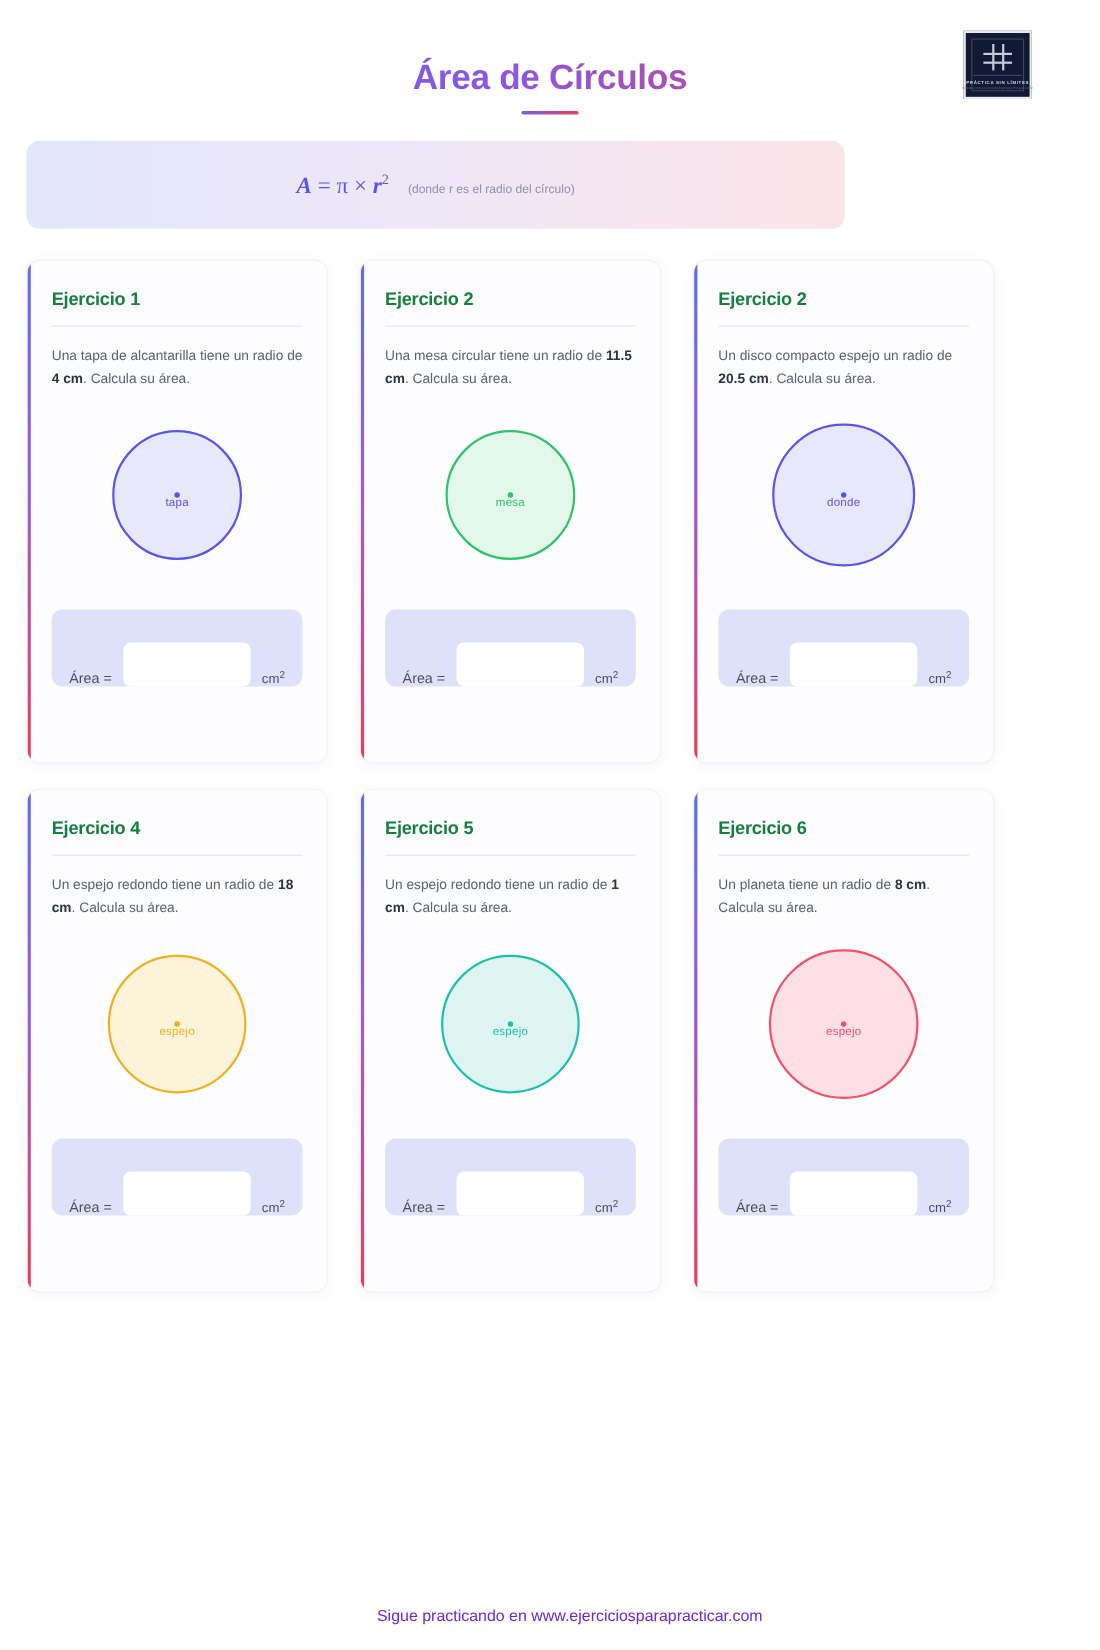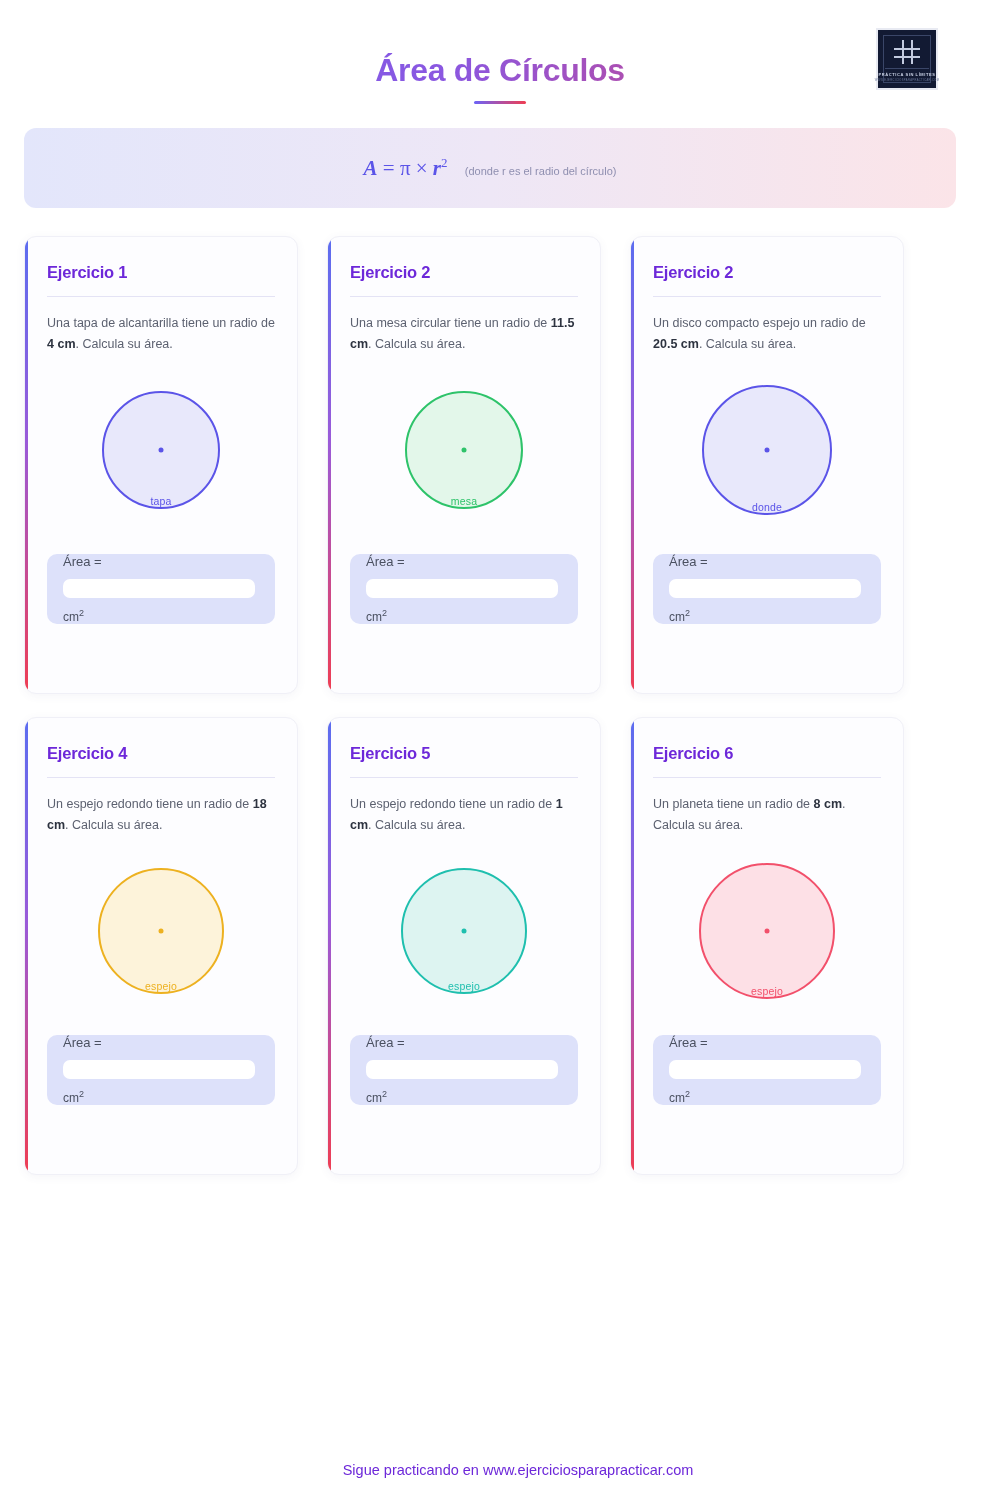--- a/index.html
+++ b/index.html
@@ -88,21 +88,21 @@
     margin: 12px auto 0;
     border-radius: 2px;
     background: linear-gradient(90deg, #6c63f7 0%, #ef3d52 100%);
   }
 
   
   .formula-bar {
     position: absolute;
     left: 24px;
     top: 128px;
-    width: 932px;
+    width: 744px;
     height: 80px;
     border-radius: 12px;
     background: linear-gradient(90deg, #e3e6fb 0%, #eee7f6 50%, #fbe4e8 100%);
     display: flex;
     align-items: center;
     justify-content: center;
   }
   .formula {
     font-size: 21px;
     color: #5b54e8;
@@ -144,21 +144,21 @@
     content: "";
     position: absolute;
     left: 0; top: 0; bottom: 0;
     width: 3px;
     background: linear-gradient(180deg, #5b6df0 0%, #9a5ad8 45%, #ef3d52 100%);
   }
 
   .card-title {
     font-size: 16.5px;
     font-weight: bold;
-    color: #6d28d9;
+    color: #15803d;
     letter-spacing: -0.2px;
   }
   .card-divider {
     height: 1px;
     background: #e4e3f5;
     margin: 14px 0 16px 0;
   }
   .card-text {
     font-size: 12.5px;
     line-height: 1.65;
@@ -173,21 +173,21 @@
     align-items: center;
     justify-content: center;
     margin-top: 6px;
   }
   .circle {
     position: relative;
     border-radius: 50%;
     border-width: 2px;
     border-style: solid;
     display: flex;
-    align-items: flex-end;
+    align-items: center;
     justify-content: center;
   }
   .circle-label {
     font-size: 10.5px;
     margin-top: 14px;
     letter-spacing: 0.2px;
   }
   .circle-dot {
     position: absolute;
     left: 50%; top: 50%;
@@ -196,24 +196,23 @@
     transform: translate(-50%, -50%);
   }
 
   
   .answer-box {
     margin-top: 14px;
     height: 70px;
     background: #dde1fa;
     border-radius: 10px;
     display: flex;
-    align-items: flex-start;
+    align-items: flex-end;
     padding: 0 16px;
     gap: 10px;
-    flex-direction: column;
   }
   .answer-label {
     font-size: 13px;
     color: #4a5060;
     white-space: nowrap;
   }
   .answer-input {
     flex: 1;
     height: 40px;
     background: #ffffff;

